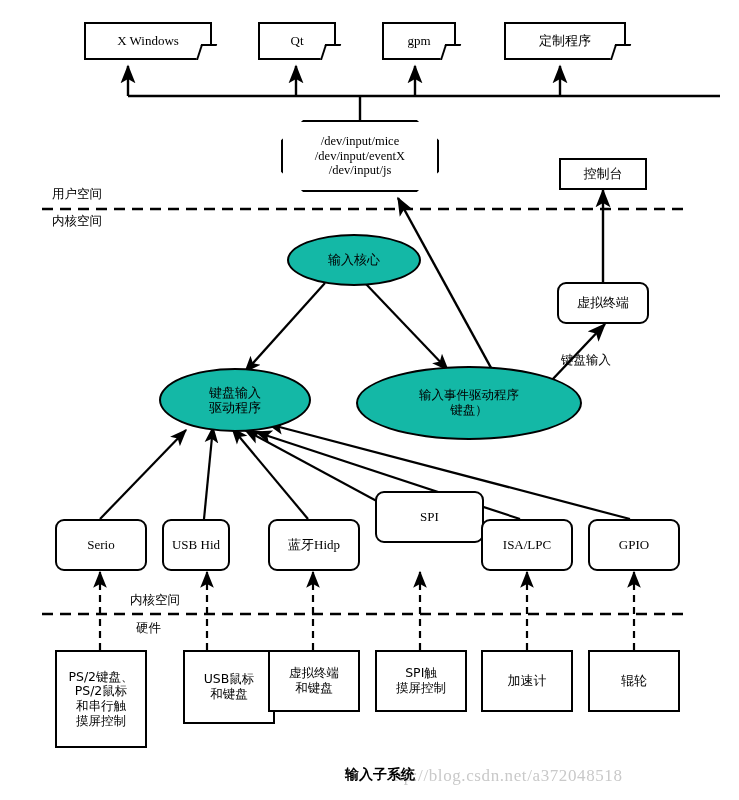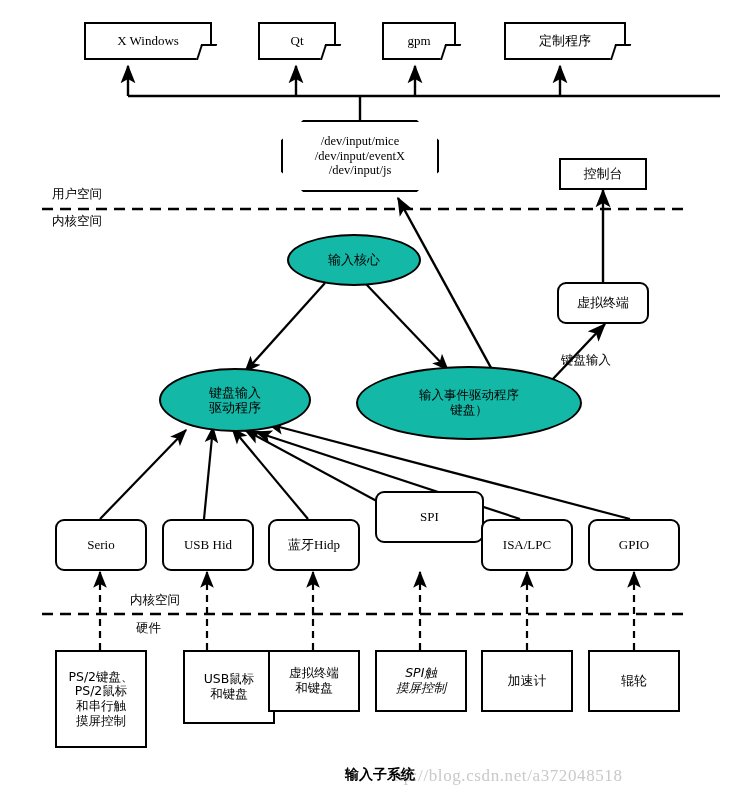--- a/index.html
+++ b/index.html
@@ -212,21 +212,21 @@
 
 <div class="node ellipse cjk" style="left:356px; top:366px; width:226px; height:74px; flex-direction:column; font-size:12.5px;">
   <span class="stack">输入事件驱动程序</span>
   <span class="stack">键盘）</span>
 </div>
 
 <div class="node round-box" style="left:55px; top:519px; width:92px; height:52px;">
   <span>Serio</span>
 </div>
 
-<div class="node round-box" style="left:162px; top:519px; width:92px; height:52px;">
+<div class="node round-box" style="left:162px; top:519px; width:68px; height:52px;">
   <span>USB Hid</span>
 </div>
 
 <div class="node round-box" style="left:268px; top:519px; width:92px; height:52px; flex-direction:row;">
   <span class="stack cjk">蓝牙</span>
   <span class="stack">Hidp</span>
 </div>
 
 <div class="node round-box" style="left:375px; top:491px; width:109px; height:52px;">
   <span>SPI</span>
@@ -253,21 +253,21 @@
 <div class="node rect-box cjk" style="left:162px; top:650px; width:92px; height:74px; flex-direction:column; font-size:12.5px;margin-left:21px;">
   <span class="stack">USB鼠标</span>
   <span class="stack">和键盘</span>
 </div>
 
 <div class="node rect-box cjk" style="left:268px; top:650px; width:92px; height:62px; flex-direction:column; font-size:12.5px;">
   <span class="stack">虚拟终端</span>
   <span class="stack">和键盘</span>
 </div>
 
-<div class="node rect-box cjk" style="left:375px; top:650px; width:92px; height:62px; flex-direction:column; font-size:12.5px;font-style:italic;">
+<div class="node rect-box cjk" style="left:375px; top:650px; width:92px; height:62px; flex-direction:column; font-size:12.5px;">
   <span class="stack">SPI触</span>
   <span class="stack">摸屏控制</span>
 </div>
 
 <div class="node rect-box cjk" style="left:481px; top:650px; width:92px; height:62px;">
   <span>加速计</span>
 </div>
 
 <div class="node rect-box cjk" style="left:588px; top:650px; width:92px; height:62px;">
   <span>辊轮</span>

